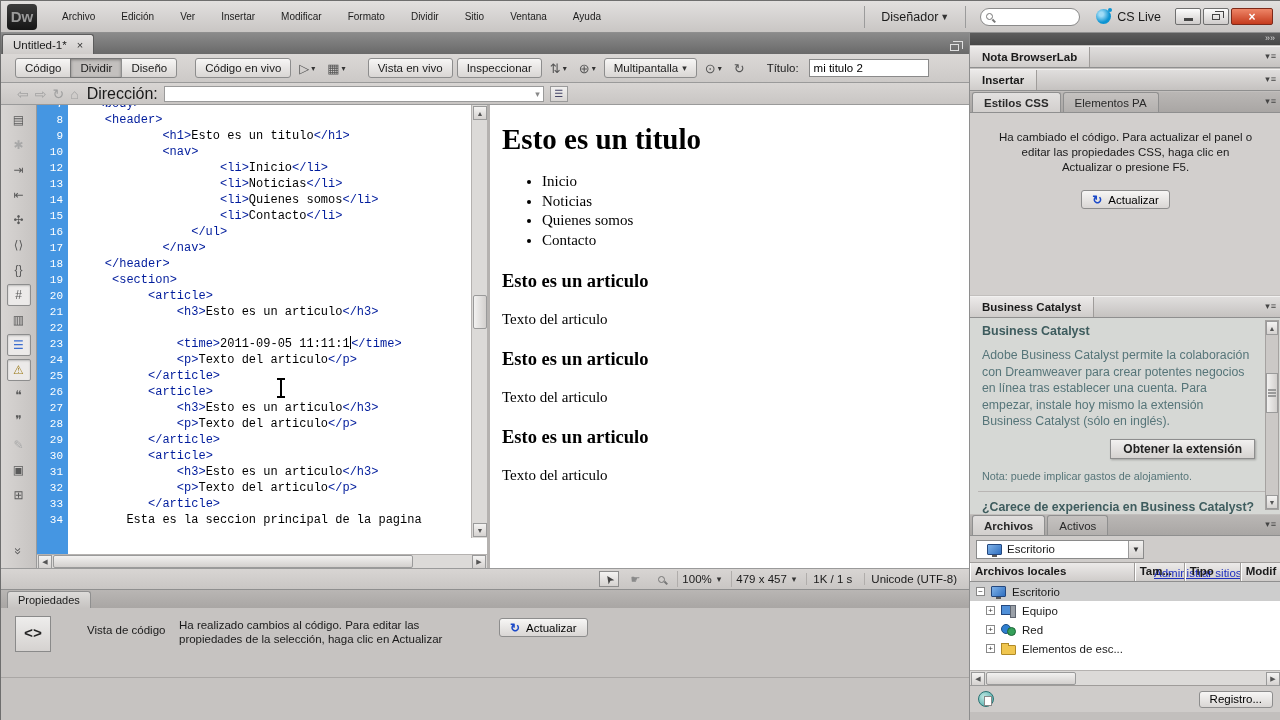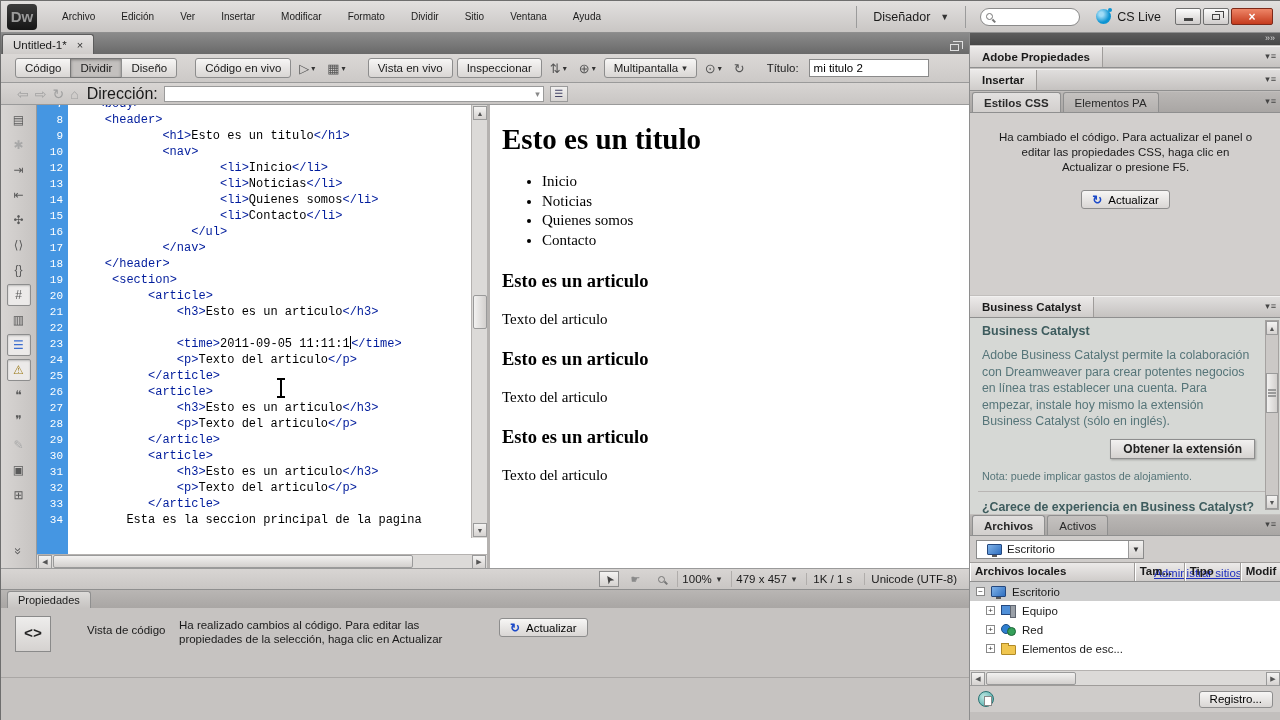--- a/index.html
+++ b/index.html
@@ -10,21 +10,21 @@
   
   #titlebar { position:absolute; left:0; top:0; width:1280px; height:32px;
     background:linear-gradient(#e2e0df,#c9c6c4); border-bottom:1px solid #8f8f8f;
     display:flex; align-items:center; }
   .dw-logo { width:30px; height:26px; margin:0 12px 0 6px; background:linear-gradient(#3c3c3c,#151515);
     border-radius:4px; color:#9a9a9a; font-weight:bold; font-size:15px; display:flex; align-items:center; justify-content:center; }
   #menus { display:flex; align-items:center; height:100%; }
   .menu-item { padding:0 13px; font-size:10px; color:#1c1c1c; line-height:31px; cursor:default; }
   .tb-right { margin-left:auto; display:flex; align-items:center; height:100%; }
   .vsep { width:1px; height:22px; background:#9b9b9b; margin:0 10px; }
-  .workspace { display:flex; align-items:center; gap:10px; font-size:12.5px; padding:0 6px; }
+  .workspace { display:flex; align-items:center; gap:2px; font-size:12.5px; padding:0 6px; }
   .dd-arrow { font-size:9px; color:#333; }
   .searchbox { width:100px; height:18px; background:#fff; border:1px solid #8a8a8a; border-radius:9px;
     display:flex; align-items:center; padding:0 5px; gap:4px; margin:0 4px; }
   .mag { width:7px; height:7px; border:1.5px solid #777; border-radius:50%; position:relative; flex:0 0 auto; }
   .mag::after { content:""; position:absolute; width:4px; height:1.5px; background:#777; transform:rotate(45deg); right:-4px; bottom:-2px; }
   .searchbox input { border:none; outline:none; width:74px; font-size:11px; background:transparent; }
   .cslive { display:flex; align-items:center; gap:6px; margin:0 14px 0 12px; font-size:12.5px; }
   .cs-ic { width:15px; height:15px; border-radius:50%; background:radial-gradient(circle at 35% 35%, #9fdcf6 15%, #0d94d2 60%); position:relative; }
   .cs-ic::after { content:""; position:absolute; right:-1px; top:-1px; width:4px; height:4px; background:#0d94d2; border-radius:50%; }
   .winbtns { display:flex; gap:2px; margin-right:8px; }
@@ -488,21 +488,21 @@
           <span>Actualizar</span>
         </button>
       </div>
     </div>
   </div>
 
   <div id="dock">
     <div id="dock-topstrip">»»</div>
 
     <div class="phdr">
-      <div class="ptab">Adobe Propiedades</div>
+      <div class="ptab">Nota BrowserLab</div>
       <span class="pmenu">≡</span>
     </div>
 
     <div class="phdr">
       <div class="ptab">Insertar</div>
       <span class="pmenu">≡</span>
     </div>
 
     <div class="tabrow" id="css-tabs">
         <span class="ptab2 active">Estilos CSS</span>

